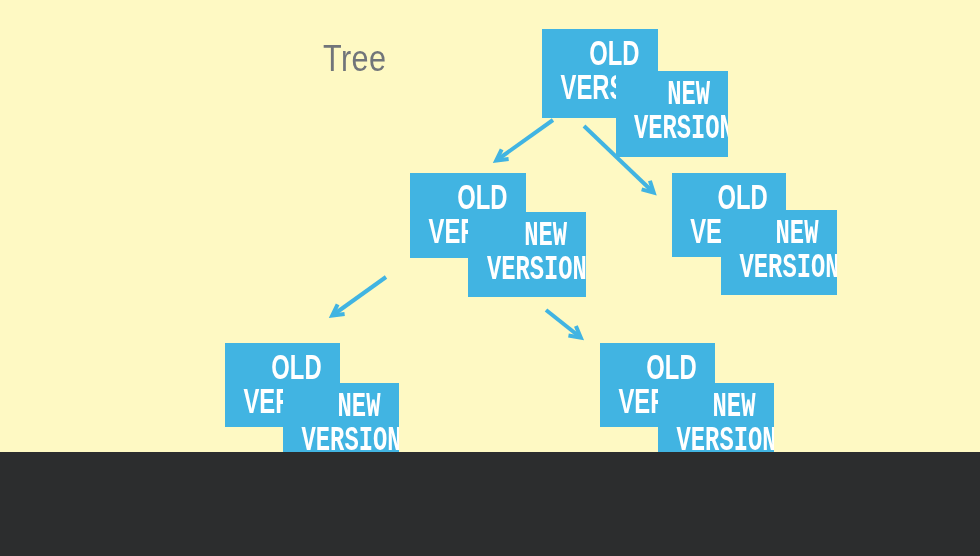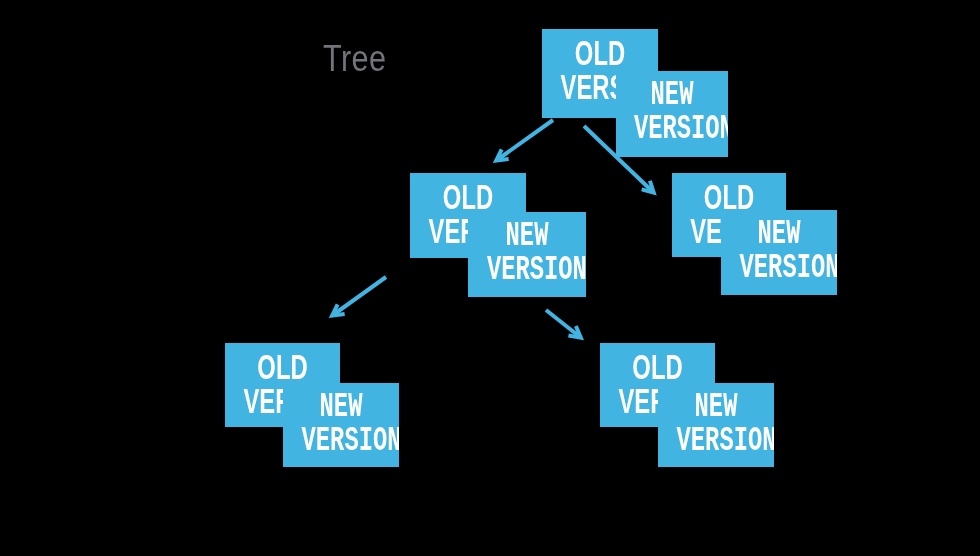--- a/index.html
+++ b/index.html
@@ -4,22 +4,22 @@
 <style>
   html, body { margin: 0; padding: 0; }
   body {
     width: 980px; height: 556px;
     background: #2c2d2e;
     font-family: "Liberation Sans", sans-serif;
     overflow: hidden;
   }
   .stage {
     position: relative;
-    width: 980px; height: 556px;
-    background: #000000;
+    width: 980px; height: 452px;
+    background: #fef9c3;
     overflow: hidden;
   }
   .slide-title {
     position: absolute;
     left: 323px; top: 38px;
     color: #71757a;
     font-size: 36px;
     font-weight: 400;
     letter-spacing: 0.5px;
     transform: scaleX(0.85);
@@ -30,21 +30,21 @@
     position: absolute;
     left: 0; top: 0;
     pointer-events: none;
   }
   .node { position: absolute; }
   .card {
     position: absolute;
     background: #41b4e2;
     color: #ffffff;
     overflow: hidden;
-    text-align: center;
+    text-align: right;
   }
   .card .txt { padding-top: 7px; }
   .card .line {
     display: block;
     font-weight: 700;
     font-size: 35px;
     line-height: 34px;
     white-space: nowrap;
     transform: scaleX(0.68);
     transform-origin: center;

